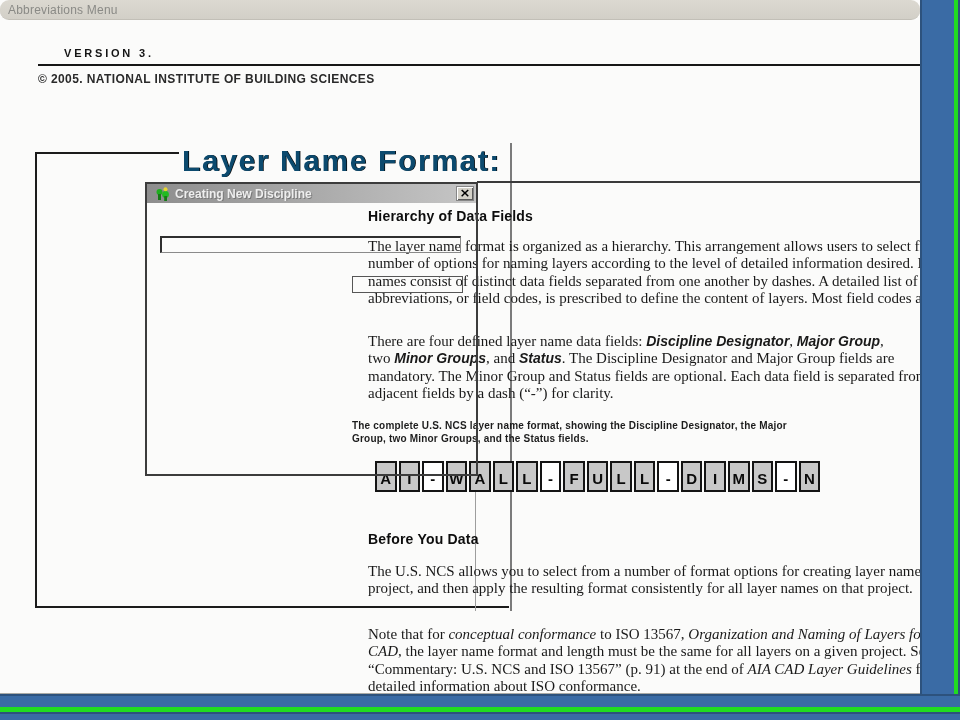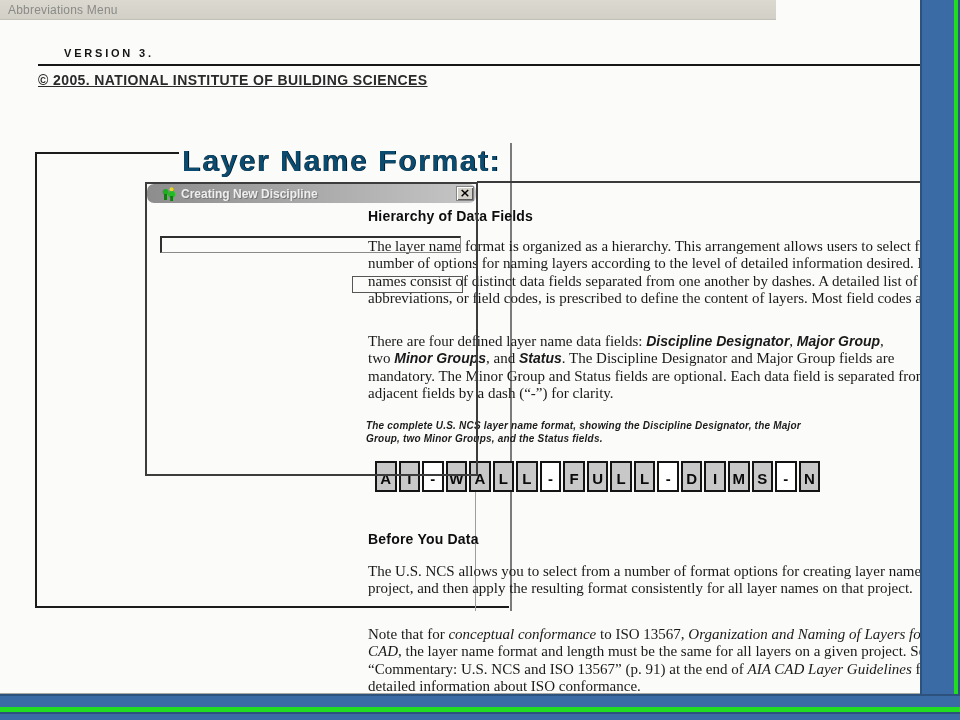--- a/index.html
+++ b/index.html
@@ -7,36 +7,36 @@
   #stage {
     position:relative; width:960px; height:720px; overflow:hidden;
     background:#3a6ba5; font-family:"Liberation Sans", sans-serif;
   }
   
   #content-clip {
     position:absolute; left:0; top:0; width:920px; height:694px;
     background:#fbfbfa; overflow:hidden; border-bottom:1px solid #a9a9a4;
   }
   .titlebar {
-    position:absolute; left:0; top:0; width:776px; height:20px;
+    position:absolute; left:0; top:0; width:920px; height:20px;
     background:linear-gradient(180deg,#dcd9d1,#d2cfc7);
     border-bottom:1px solid #c2bfb7;
-    display:flex; align-items:center; padding-left:8px;
+    display:flex; align-items:center; padding-left:8px;border-radius:9px;
   }
   .titlebar span { font-size:12px; color:#8a8a86; letter-spacing:0.2px; }
 
   .doc-header {
     position:absolute; left:38px; top:47px; width:1400px;
     display:flex; align-items:baseline; white-space:nowrap;
     font-weight:bold; color:#141414;
   }
   .doc-title   { font-size:11px; letter-spacing:2.6px; word-spacing:4px; }
   .doc-version { font-size:11px; letter-spacing:2.8px; margin-left:26px; }
   .doc-underline { position:absolute; left:38px; top:64px; width:882px; height:2px; background:#161616; }
-  .copyright { position:absolute; left:38px; top:72px; font-size:14px; font-weight:bold; letter-spacing:0.4px; color:#2a2a2a;text-decoration:underline; }
+  .copyright { position:absolute; left:38px; top:72px; font-size:12px; font-weight:bold; letter-spacing:0.4px; color:#2a2a2a; }
 
   
   .frame-rect {
     position:absolute; left:35px; top:152px; width:474px; height:456px;
     border-left:2px solid #1b1b1b; border-top:2px solid #1b1b1b; border-bottom:2px solid #1b1b1b;
   }
   .vline-col   { position:absolute; left:510px; top:143px; width:2px;  height:468px; background:#7b7b7b; }
   .hline-top   { position:absolute; left:477px; top:181px; width:443px; height:2px;  background:#3a3a3a; }
   .vline-ghost { position:absolute; left:475px; top:476px; width:1px;  height:135px; background:#9d9d9d; }
 
@@ -51,43 +51,42 @@
   .sec-h { position:absolute; left:368px; font-size:14px; font-weight:bold; color:#0d0d0d; letter-spacing:0.2px; }
   .h-hier   { top:208px; }
   .h-before { top:531px; }
 
   .para { position:absolute; left:368px; font-family:"Liberation Serif", serif; font-size:15px; color:#191919; }
   .para .tline { height:17.3px; white-space:nowrap; }
   .p1 { top:238px; } .p2 { top:333px; } .p3 { top:563px; } .p4 { top:626px; }
   .bi { font-family:"Liberation Sans", sans-serif; font-weight:bold; font-style:italic; font-size:14px; }
   .i  { font-style:italic; }
 
-  .caption { position:absolute; left:366px; top:420px; font-size:10px; font-weight:bold; font-style:italic; color:#1c1c1c; letter-spacing:0.2px; }
+  .caption { position:absolute; left:352px; top:420px; font-size:10px; font-weight:bold; color:#1c1c1c; letter-spacing:0.2px; }
   .caption .tline { height:12.5px; white-space:nowrap; }
 
   .layer-table {
     position:absolute; left:375px; top:461px; width:445px; height:31px;
     display:flex; gap:2px;
   }
   .layer-table .cell {
     flex:1; border:2px solid #141414; background:#c8c8c8;
     display:flex; align-items:center; justify-content:center;
     font-size:15px; font-weight:bold; color:#0a0a0a; padding-top:3px;
   }
   .layer-table .cell.dash { background:#ffffff; }
 
   
   .dialog {
     position:absolute; left:145px; top:182px; width:333px; height:294px;
     border:2px solid #3c3c3c; background:transparent; z-index:5;
   }
   .dlg-titlebar {
-    height:19px; display:flex; align-items:center; padding:0 2px 0 14px;
+    height:19px; display:flex; align-items:center; padding:0 2px 0 8px;
     background:linear-gradient(90deg,#8d8d8d,#c6c6c6);
-    border-radius:7px;
   }
   .dlg-icon { width:15px; height:15px; display:inline-block; }
   .dlg-title {
     flex:1; margin-left:5px; font-size:12px; font-weight:bold; color:#eeeeee;
     text-shadow:1px 1px 0 #777; white-space:nowrap; overflow:hidden;
   }
   .dlg-close {
     width:18px; height:15px; background:#d4d1c8;
     border:1px solid #868686;
     box-shadow:inset 1px 1px 0 #ffffff, inset -1px -1px 0 #5a5a5a;

